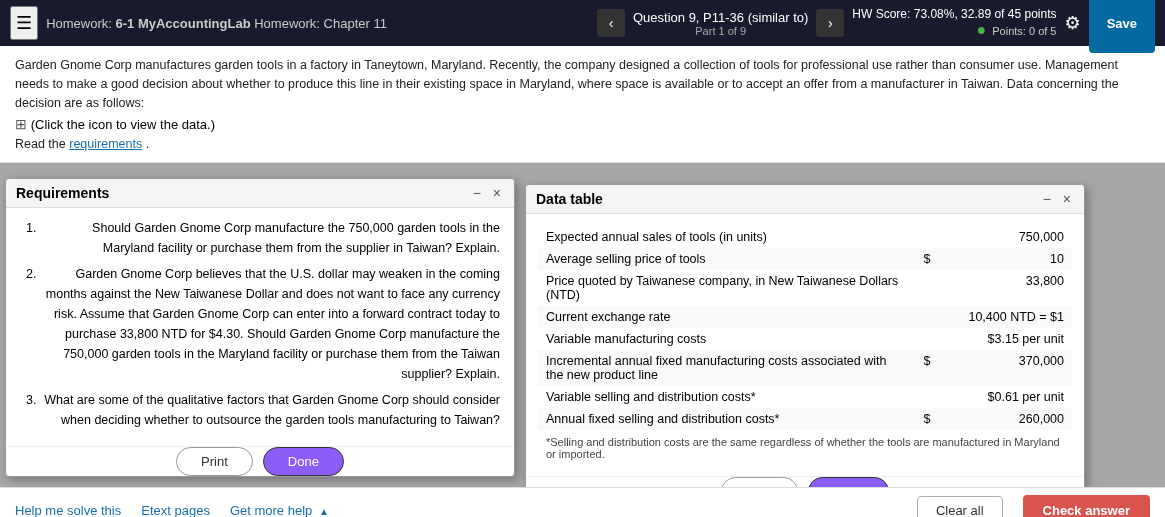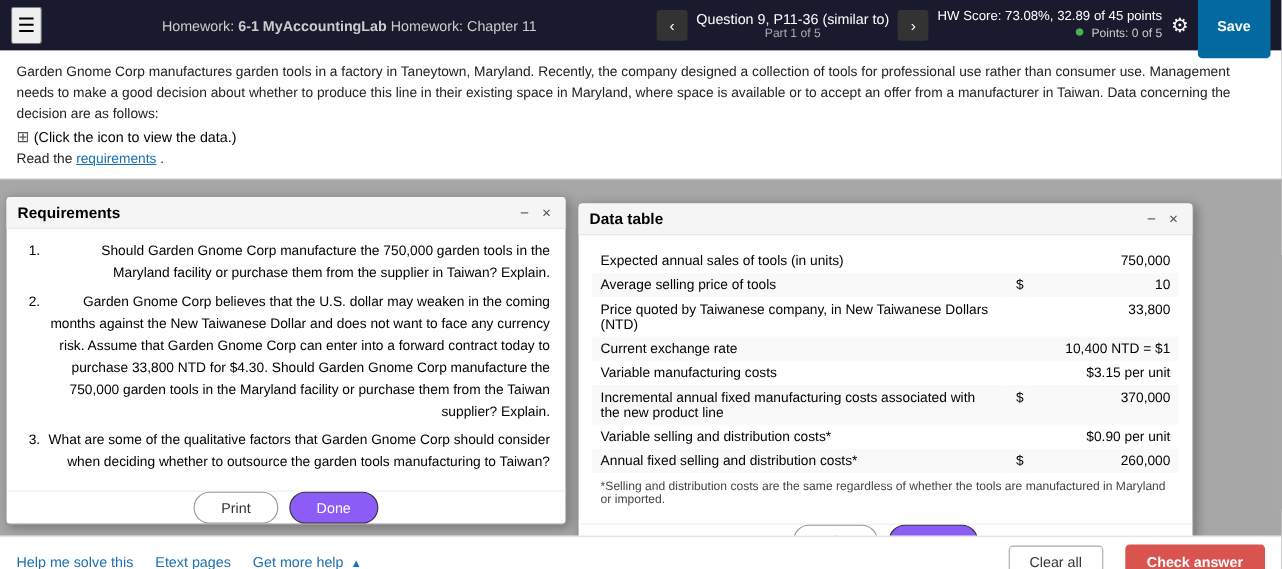--- a/index.html
+++ b/index.html
@@ -4,21 +4,21 @@
   <style>
     * { box-sizing: border-box; margin: 0; padding: 0; }
     body { font-family: Arial, sans-serif; font-size: 13px; background: #f0f0f0; width: 1165px; min-height: 517px; overflow: hidden; }
 
     
     .top-nav {
       display: flex; align-items: center; background: #1a1a2e; color: white;
       height: 46px; padding: 0 10px; gap: 8px;
     }
     .nav-menu-icon { font-size: 18px; cursor: pointer; padding: 4px; }
-    .nav-title { font-size: 13px; flex: 1; text-align: center; }
+    .nav-title { font-size: 13px; flex: 1; }
     .nav-title span { color: #ccc; }
     .nav-arrows { display: flex; gap: 4px; }
     .nav-arrow-btn {
       background: #333; border: none; color: white; width: 28px; height: 28px;
       border-radius: 3px; cursor: pointer; font-size: 14px; display: flex; align-items: center; justify-content: center;
     }
     .nav-question { font-size: 13px; text-align: center; }
     .nav-question .part { font-size: 11px; color: #aaa; }
     .nav-score { font-size: 12px; text-align: right; min-width: 200px; }
     .nav-score .score-line { color: #fff; }
@@ -115,21 +115,21 @@
   <div class="nav-title">
     <span>Homework:</span>
     <strong> <span>6-1 MyAccountingLab</span> </strong>
     <span>Homework: Chapter 11</span>
   </div>
   <div class="nav-arrows">
     <button class="nav-arrow-btn">‹</button>
   </div>
   <div class="nav-question">
     <div>Question 9, P11-36 (similar to)</div>
-    <div class="part">Part 1 of 5</div>
+    <div class="part">Part 1 of 9</div>
   </div>
   <div class="nav-arrows">
     <button class="nav-arrow-btn">›</button>
   </div>
   <div class="nav-score">
     <div class="score-line">
       <span>HW Score:</span>
       <span>73.08%, 32.89 of 45 points</span>
     </div>
     <div class="points-line">
@@ -219,21 +219,21 @@
       <td class="val-right" style="width:25%">$3.15 per unit</td>
     </tr>
             <tr>
       <td style="width:70%">Incremental annual fixed manufacturing costs associated with the new product line</td>
       <td class="val-right" style="width:5%">$</td>
       <td class="val-right" style="width:25%">370,000</td>
     </tr>
             <tr>
       <td style="width:70%">Variable selling and distribution costs*</td>
       <td class="val-right" style="width:5%"></td>
-      <td class="val-right" style="width:25%">$0.90 per unit</td>
+      <td class="val-right" style="width:25%">$0.61 per unit</td>
     </tr>
             <tr>
       <td style="width:70%">Annual fixed selling and distribution costs*</td>
       <td class="val-right" style="width:5%">$</td>
       <td class="val-right" style="width:25%">260,000</td>
     </tr>
             <tr>
               <td colspan="3" class="footnote">*Selling and distribution costs are the same regardless of whether the tools are manufactured in Maryland or imported.</td>
             </tr>
           </tbody>

